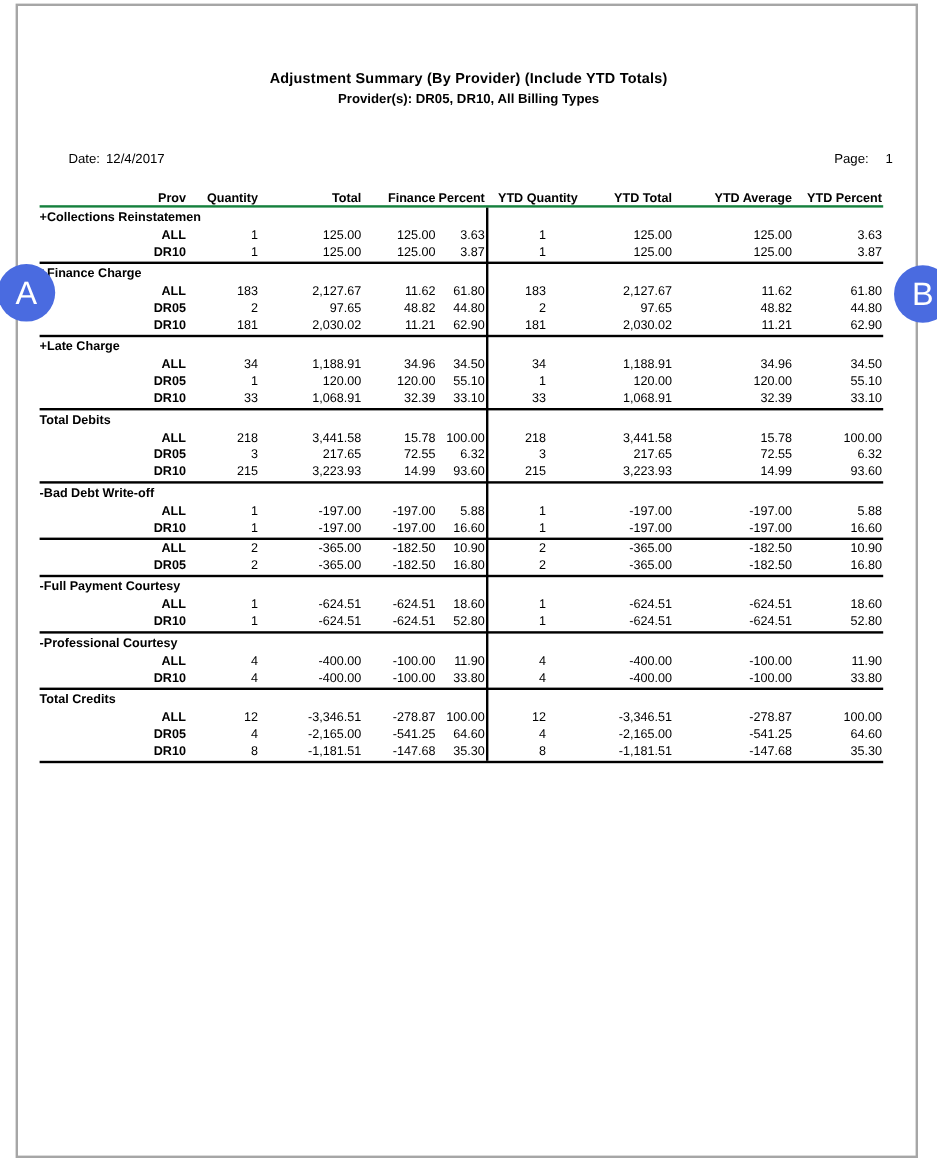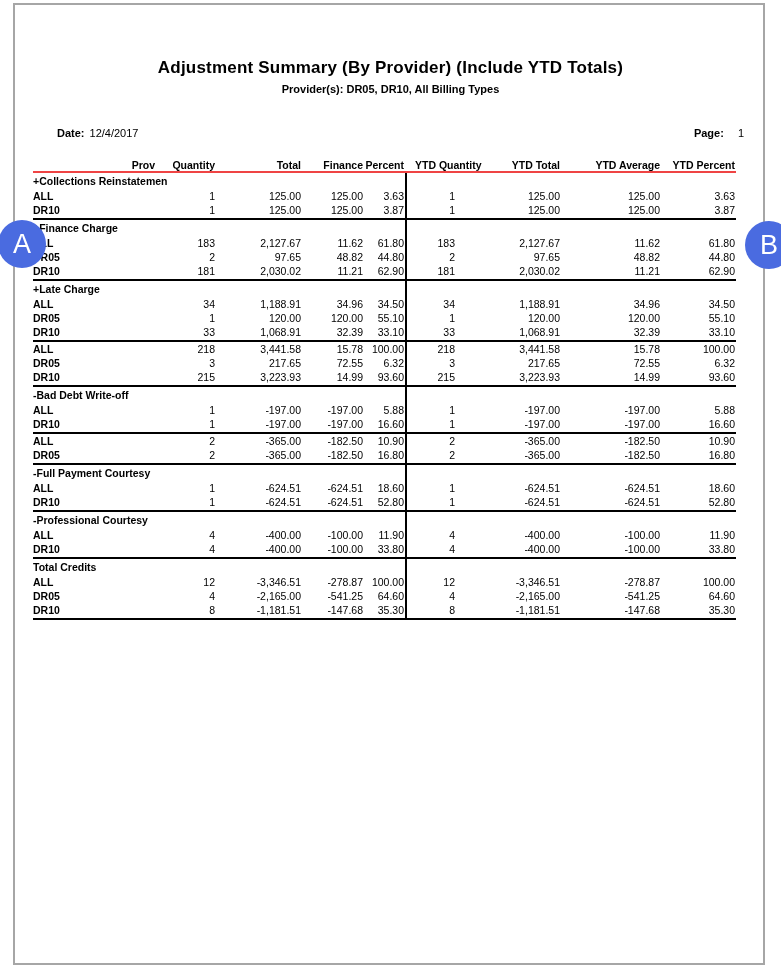--- a/index.html
+++ b/index.html
@@ -5,47 +5,47 @@
   html, body { margin:0; padding:0; }
   body {
     width:781px; height:973px; background:#ffffff; position:relative;
     overflow:hidden; font-family:"Liberation Sans", sans-serif; color:#000;
   }
   .page-border {
     position:absolute; left:13px; top:3px; width:752px; height:962px;
     border:2px solid #a6a6a6; box-sizing:border-box; background:#fff;
   }
   .title-block { position:absolute; top:58px; left:0; width:781px; text-align:center; }
-  .report-title { font-size:17px; font-weight:bold; margin:0 0 5px 0; letter-spacing:0.2px; }
+  .report-title { font-size:12px; font-weight:bold; margin:0 0 5px 0; letter-spacing:0.2px; }
   .report-sub { font-size:11px; font-weight:bold; line-height:13px; }
   .meta-row {
     position:absolute; top:127px; left:37px; width:707px;
     display:flex; justify-content:space-between; font-size:11px;
   }
-  .bold { font-weight:bold;padding-left:20px; }
+  .bold { font-weight:normal;padding-left:20px; }
   .meta-left .val { margin-left:5px;margin-top:12px; }
   .meta-right .val { margin-left:14px; }
 
   .report-table { position:absolute; left:33px; top:155px; width:703px; font-size:10.5px; }
   .grid-row {
     display:grid;
     grid-template-columns:122px 60px 86px 62px 41px 8px 43px 105px 100px 75px;
   }
   .thead { height:16px; align-items:end; font-weight:bold; }
   .thead .hc { text-align:right; white-space:nowrap; }
   .thead .hc-left { text-align:left; padding-left:3px; }
-  .tbody { border-top:2px solid #ef4444; border-bottom:2px solid #000; position:relative; }
+  .tbody { border-top:2px solid #15803d; border-bottom:2px solid #000; position:relative; }
   .col-divider { position:absolute; left:372px; top:0; bottom:0; width:2px; background:#000; z-index:1; }
   section.tsection { border-top:2px solid #000; padding-bottom:1px; }
   section.tsection:first-of-type { border-top:none; }
   .section-label { font-weight:bold; padding-top:2px; height:14px; line-height:13px; white-space:nowrap; }
   .trow { height:14px; line-height:14px; }
   .cell { white-space:nowrap; }
   .cell.num { text-align:right; }
-  .cell.prov { font-weight:bold; }
+  .cell.prov { text-align:right; font-weight:bold; }
 
   .badge {
     position:absolute; width:48px; height:48px; border-radius:50%;
     color:#fff; font-size:27px; font-weight:400; line-height:48px; text-align:center;
     z-index:5; user-select:none;
   }
   .badge-a { left:-2px; top:220px; }
   .badge-b { left:745px; top:221px; }
 </style>
 </head>
@@ -187,20 +187,21 @@
     <span class="cell num">33.10</span>
     <span class="cell"></span>
     <span class="cell num">33</span>
     <span class="cell num">1,068.91</span>
     <span class="cell num">32.39</span>
     <span class="cell num">33.10</span>
   </div>
         </div>
   </section>
       <section class="tsection">
+    <div class="section-label">Total Debits</div>
     <div class="section-rows">
           <div class="grid-row trow">
     <span class="cell prov">ALL</span>
     <span class="cell num">218</span>
     <span class="cell num">3,441.58</span>
     <span class="cell num">15.78</span>
     <span class="cell num">100.00</span>
     <span class="cell"></span>
     <span class="cell num">218</span>
     <span class="cell num">3,441.58</span>

